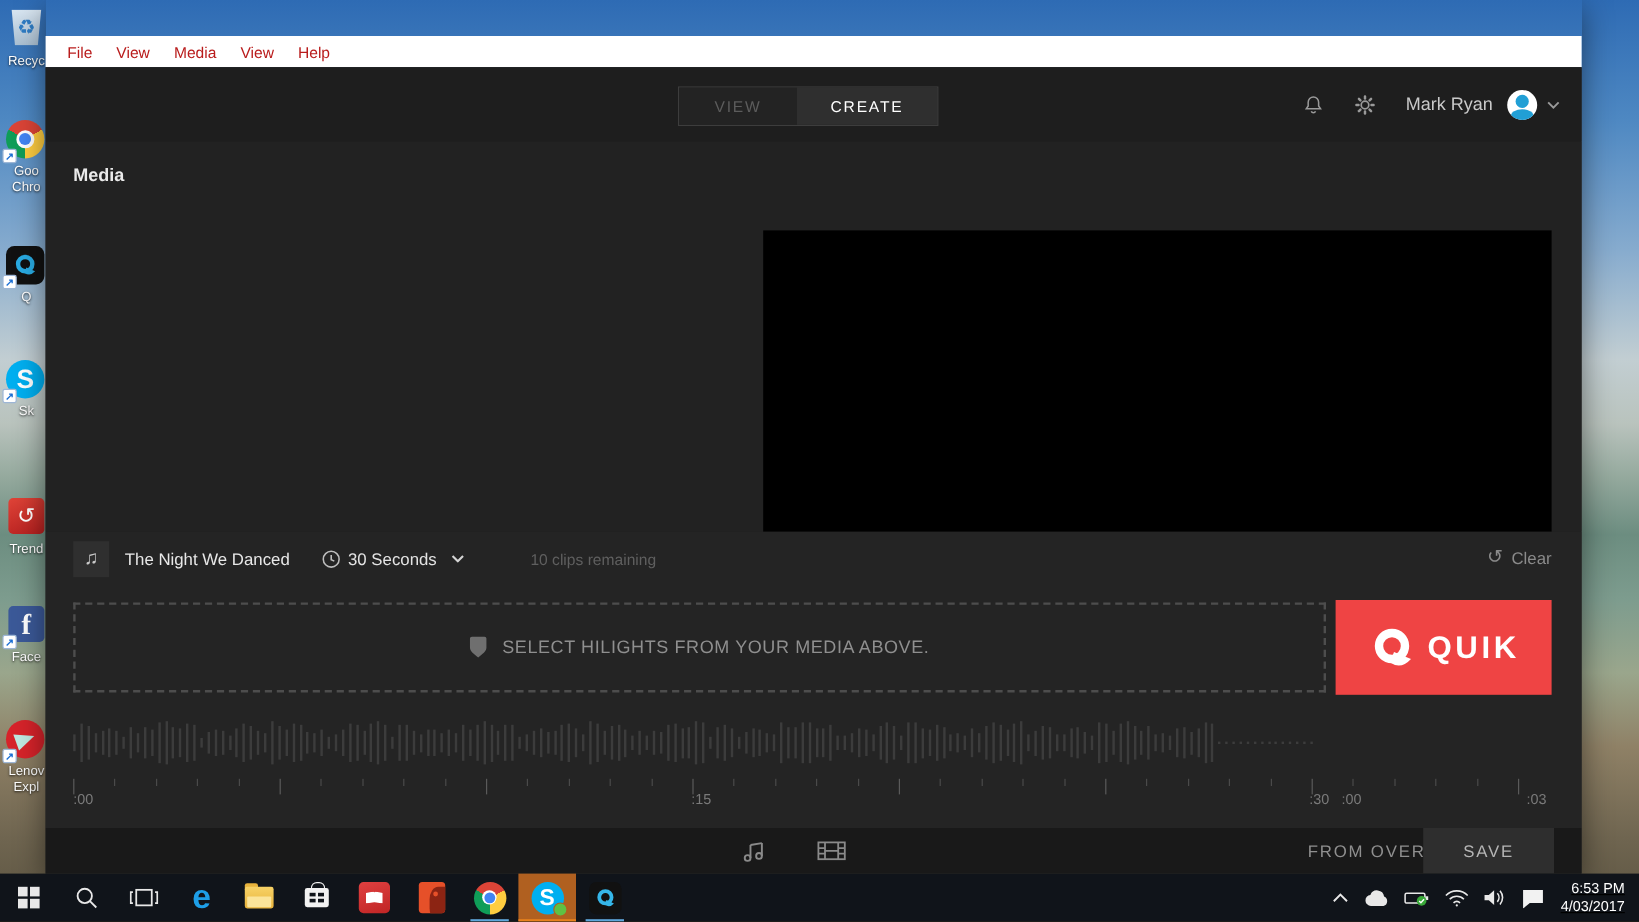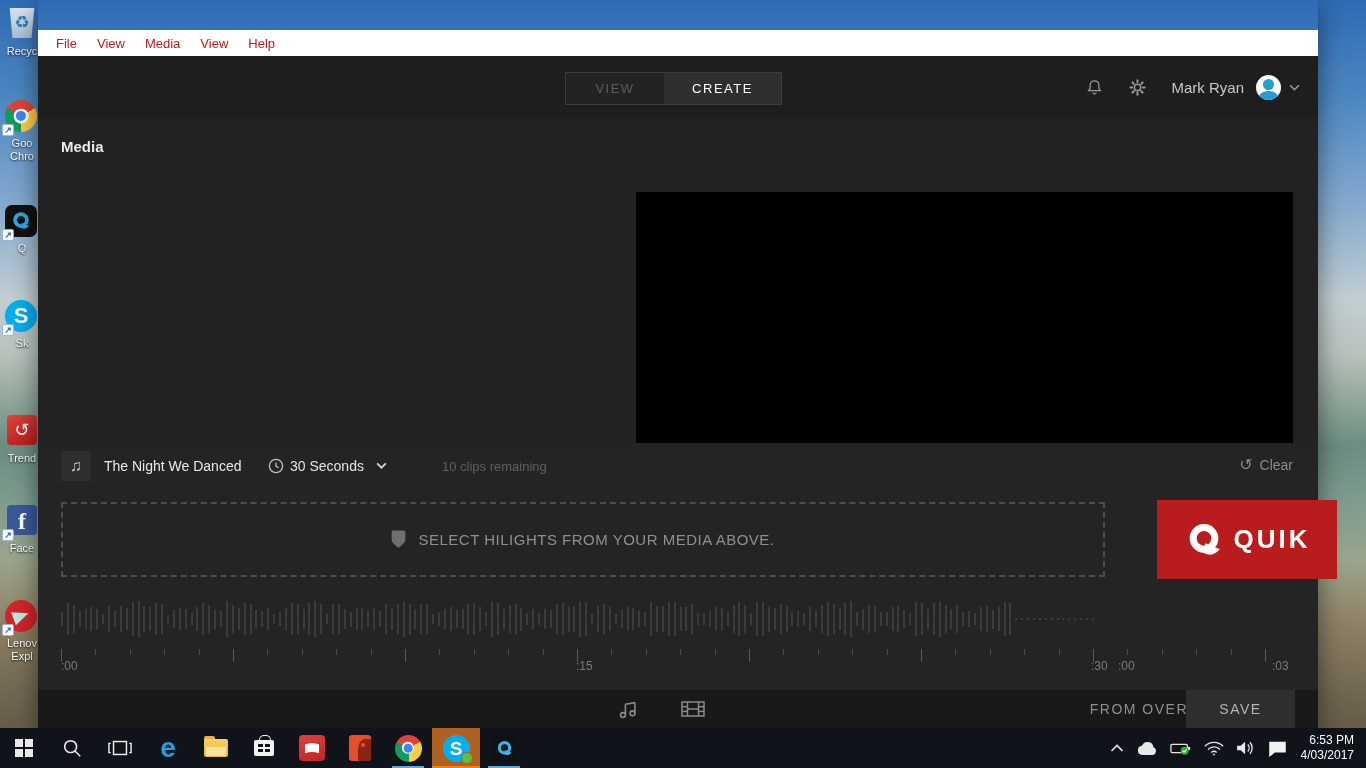--- a/index.html
+++ b/index.html
@@ -122,22 +122,22 @@
   .dur-value { position:absolute; left:252px; top:9px; color:#e3e3e3; font-size:14px; cursor:pointer; }
   .dur-chev { position:absolute; left:338px; top:13px; display:flex; cursor:pointer; }
   .clips-rem { position:absolute; left:372px; top:10px; color:#5f5f5f; font-size:13px;margin-left:32px; }
   .clear-btn { position:absolute; right:25px; top:8px; display:flex; align-items:center;
     color:#8a8a8a; font-size:14px; cursor:pointer; }
   .clear-btn .g { font-size:16px; margin-right:7px; line-height:16px; }
 
   .hilight-box { position:absolute; left:23px; top:59px; width:1044px; height:75px;
     border:2px dashed #4d4d4d; display:flex; align-items:center; justify-content:center; cursor:pointer; }
   .hilight-box .msg { color:#8f8f8f; font-size:15px; letter-spacing:.5px; margin-left:12px; }
-  .quik-box { position:absolute; left:1075px; top:57px; width:180px; height:79px; background:#b91c1c;
-    display:flex; align-items:center; justify-content:center;margin-left:44px; }
+  .quik-box { position:absolute; left:1075px; top:57px; width:180px; height:79px; background:#ef4444;
+    display:flex; align-items:center; justify-content:center; }
   .quik-box .brand { color:#fff; font-size:26px; font-weight:bold; letter-spacing:3px; margin-left:10px; }
 
   .waveform { position:absolute; left:23px; top:152px; width:1034px; height:48px;
     display:flex; align-items:center; cursor:pointer; }
   .wbar { width:2px; background:#3c3c3c; margin-right:3.9px; flex:none; }
 
   .tl { position:absolute; left:23px; top:206px; width:1232px; height:26px; cursor:pointer; }
   .tick { position:absolute; top:0; width:1px; background:#4a4a4a; }
   .tick.major { background:#5a5a5a; }
   .tl-label { position:absolute; top:10px; color:#7a7a7a; font-size:12px; }
@@ -188,21 +188,21 @@
       linear-gradient(#10141a,#10141a) 7px 5px/5px 3px no-repeat; }
   .book-ico { width:26px; height:26px; background:linear-gradient(160deg,#e04040,#c02525); border-radius:4px;
     display:flex; align-items:center; justify-content:center; }
   .book-pages { width:14px; height:10px; background:#fff;
     clip-path:polygon(0 12%, 46% 0, 50% 8%, 54% 0, 100% 12%, 100% 100%, 52% 88%, 48% 88%, 0 100%); }
   .face-ico { width:22px; height:26px; background:#e65029; border-radius:3px; position:relative; overflow:hidden; }
   .face-ico::before { content:""; position:absolute; left:9px; top:4px; width:18px; height:26px;
     background:#8c2413; border-radius:40% 0 0 30%; }
   .face-ico::after { content:""; position:absolute; left:12px; top:8px; width:4px; height:4px;
     background:#e65029; border-radius:50%; }
-  .tray { margin-left:auto; display:flex; align-items:center; height:40px; }
+  .tray { margin-left:auto; display:flex; align-items:center; height:40px;text-decoration:underline; }
   .tray-ic { padding:0 6px; display:flex; align-items:center; cursor:pointer; }
   .clock { text-align:right; color:#fff; font-size:12px; line-height:15px; padding:0 12px 0 8px; cursor:pointer; }
 
   svg { display:block; }
 </style>
 </head>
 <body>
 
 <div class="stage">
 

